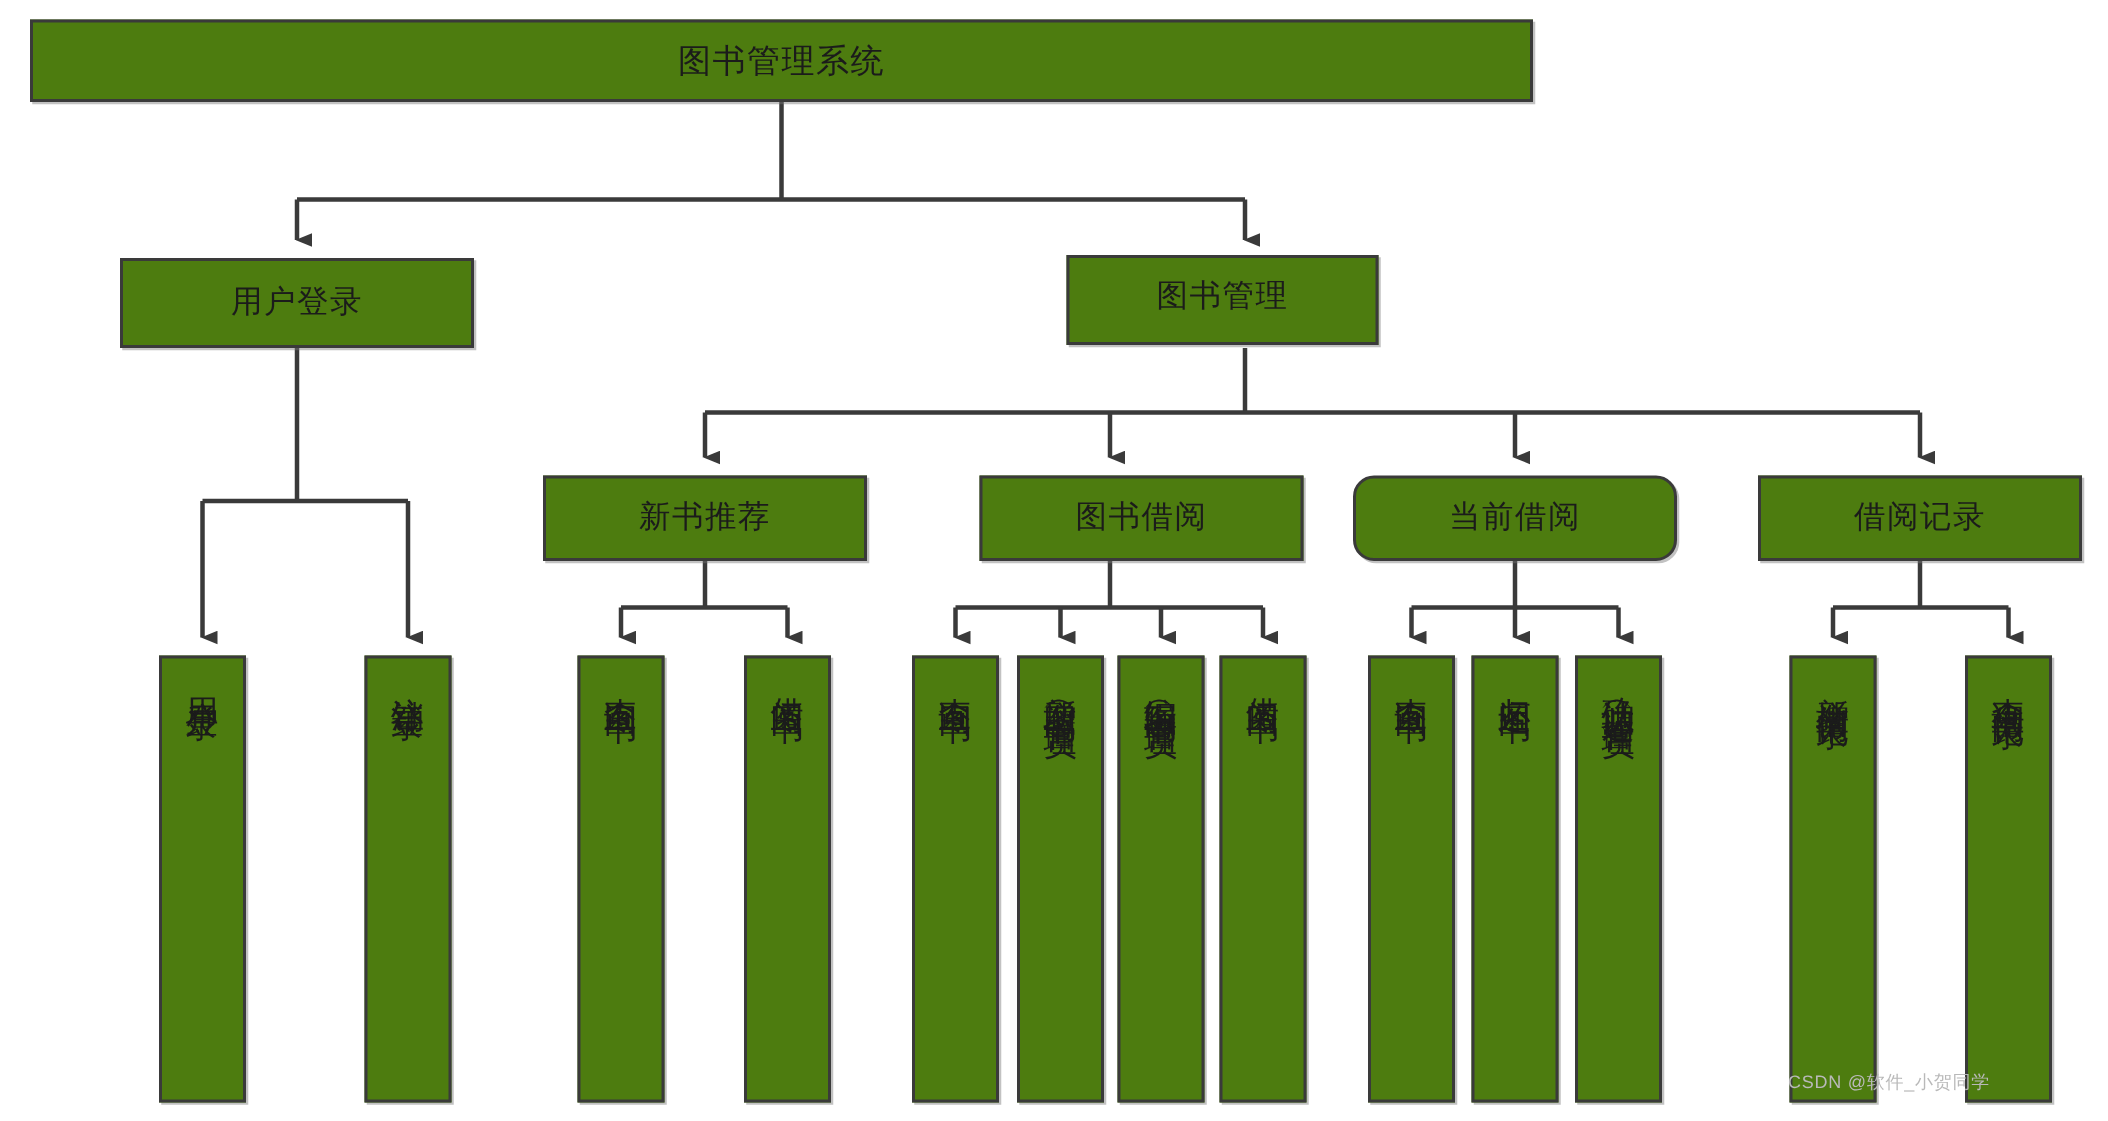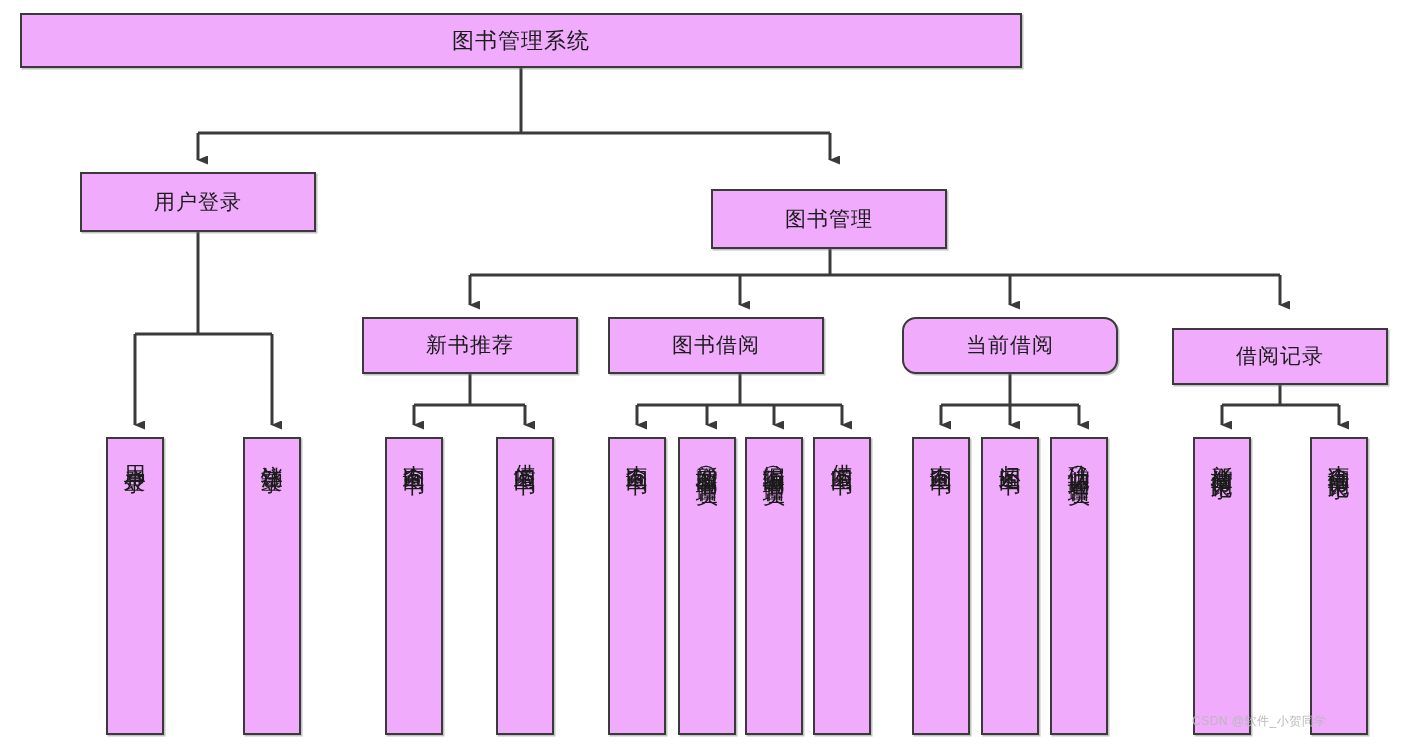--- a/index.html
+++ b/index.html
@@ -18,21 +18,21 @@
     position:absolute;
     left:0; top:0;
     width:1405px;
     height:747px;
     pointer-events:none;
   }
   .node{
     position:absolute;
     box-sizing:border-box;
     border:2px solid #3a3a3a;
-    background:#f0abfc;
+    background:#4d7c0f;
     display:flex;
     align-items:center;
     justify-content:center;
     box-shadow:1.5px 1.5px 0 0 rgba(120,120,120,0.45);
   }
   .node .label{
     font-size:21px;
     line-height:1.25;
     letter-spacing:1px;
     color:#1b1b1b;
@@ -119,34 +119,34 @@
     </g>
   </svg>
 
   <div class="node root" style="left:20px;top:13px;width:1002px;height:55px;">
     <span class="label">图书管理系统</span>
   </div>
 
   <div class="node lvl1" style="left:80px;top:172px;width:236px;height:60px;">
     <span class="label">用户登录</span>
   </div>
-  <div class="node lvl1" style="left:711px;top:189px;width:236px;height:60px;">
+  <div class="node lvl1" style="left:711px;top:170px;width:208px;height:60px;font-family:Liberation Mono, monospace;">
     <span class="label">图书管理</span>
   </div>
 
   <div class="node lvl2" style="left:362px;top:317px;width:216px;height:57px;align-items:center;">
     <span class="label">新书推荐</span>
   </div>
-  <div class="node lvl2" style="left:608px;top:317px;width:216px;height:57px;">
+  <div class="node lvl2" style="left:653px;top:317px;width:216px;height:57px;">
     <span class="label">图书借阅</span>
   </div>
   <div class="node lvl2" style="left:902px;top:317px;width:216px;height:57px;border-radius:14px;">
     <span class="label">当前借阅</span>
   </div>
-  <div class="node lvl2" style="left:1172px;top:328px;width:216px;height:57px;">
+  <div class="node lvl2" style="left:1172px;top:317px;width:216px;height:57px;">
     <span class="label">借阅记录</span>
   </div>
 
   <div class="node leaf" style="left:106px;top:437px;width:58px;height:298px;">
     <span class="label">用户登录</span>
   </div>
   <div class="node leaf" style="left:243px;top:437px;width:58px;height:298px;">
     <span class="label">注销登录</span>
   </div>
 

